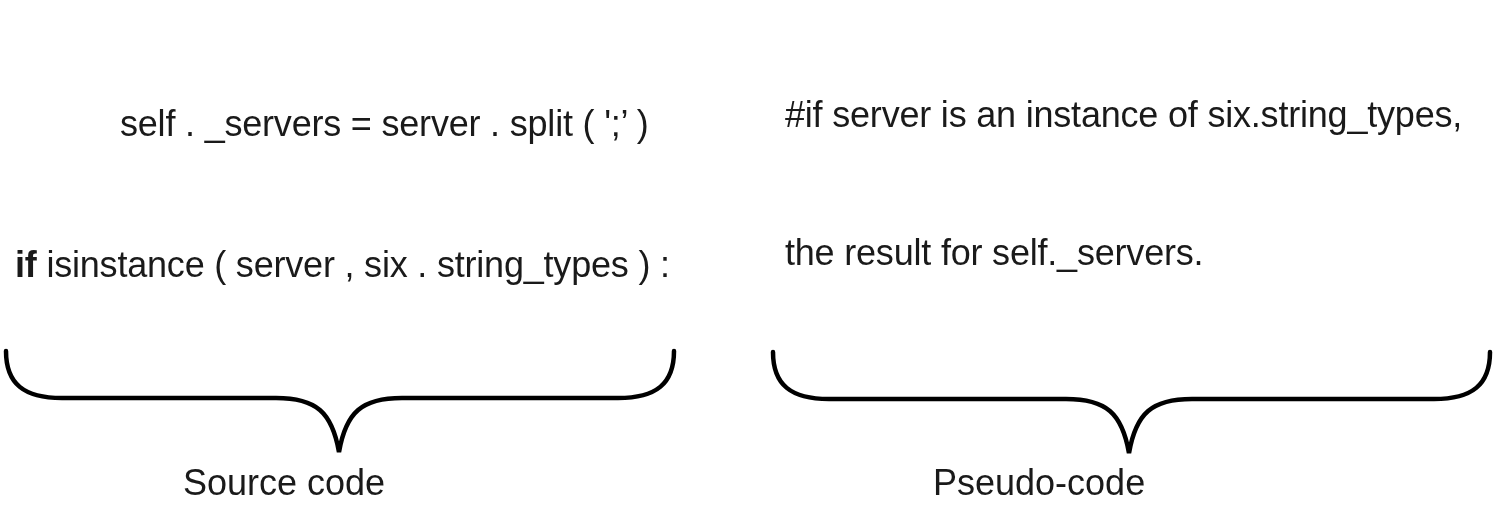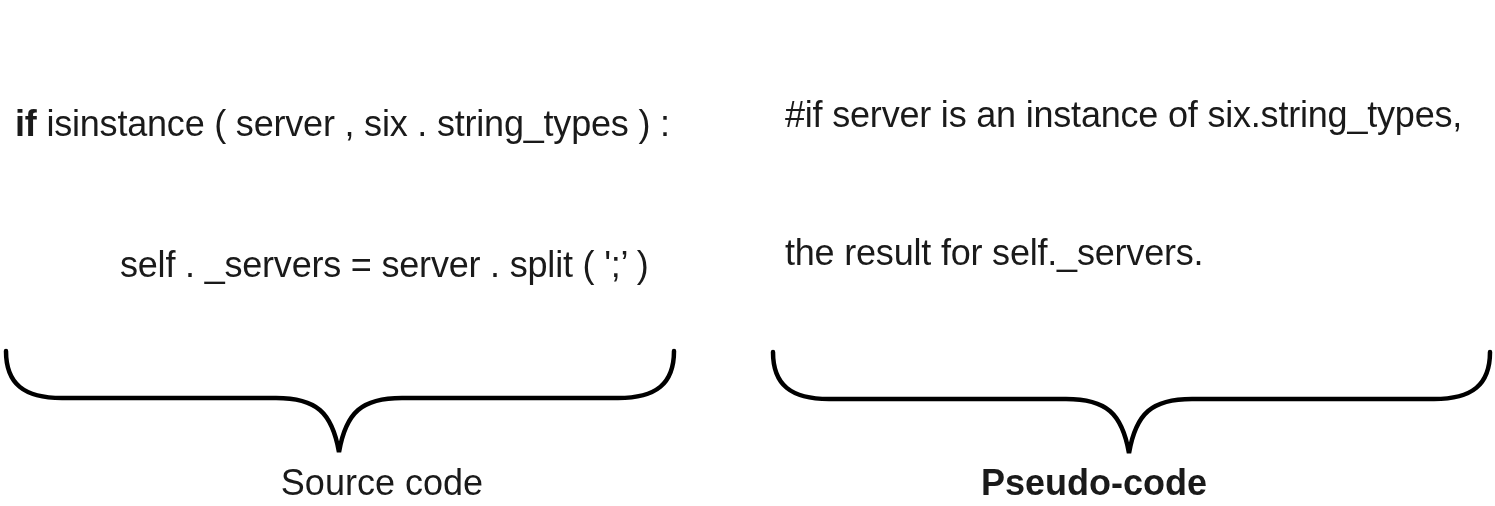--- a/index.html
+++ b/index.html
@@ -29,36 +29,36 @@
   .brace-svg {
     position: absolute;
     left: 0; top: 0;
     width: 1495px; height: 506px;
     pointer-events: none;
   }
   .brace-label {
     position: absolute;
     top: 463px;
     width: 300px;
-    text-align: right;
+    text-align: left;
     font-size: 36px;
     line-height: 40px;
     white-space: nowrap;
   }
   .label-source { left: 183px; }
-  .label-pseudo { left: 907px; font-weight: bold; }
+  .label-pseudo { left: 933px; }
 </style>
 </head>
 <body>
 
 <div class="canvas">
 
   <div class="code-block source-block">
+    <div class="line ind-body"><span>self . _servers = server . split ( ';’ )</span></div>
     <div class="line ind-if"><span class="kw">if</span><span> isinstance ( server , six . string_types ) :</span></div>
-    <div class="line ind-body"><span>self . _servers = server . split ( ';’ )</span></div>
     <div class="line"></div>
     
     
     
     
   </div>
 
   <div class="code-block pseudo-block">
     <div class="line"><span>#if server is an instance of six.string_types,</span></div>
     <div class="line"><span>the result for self._servers.</span></div>

